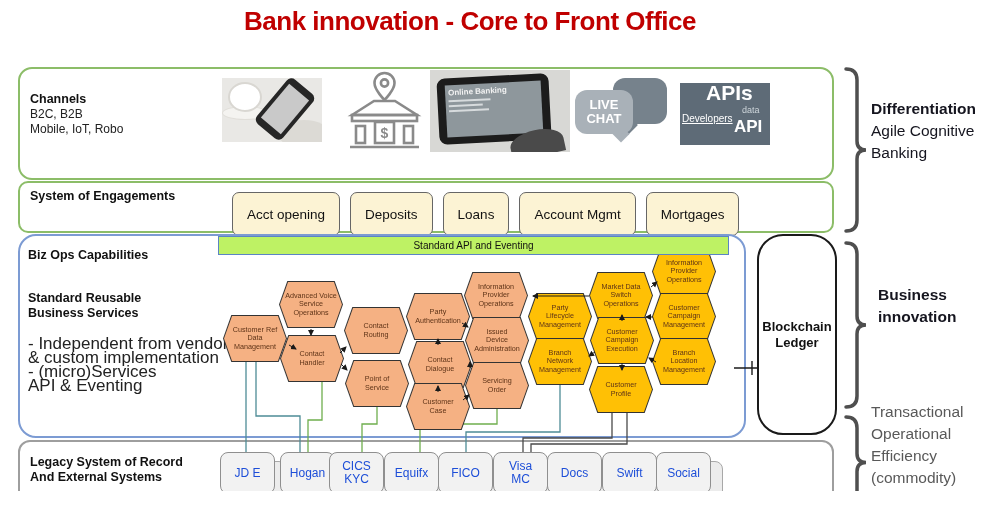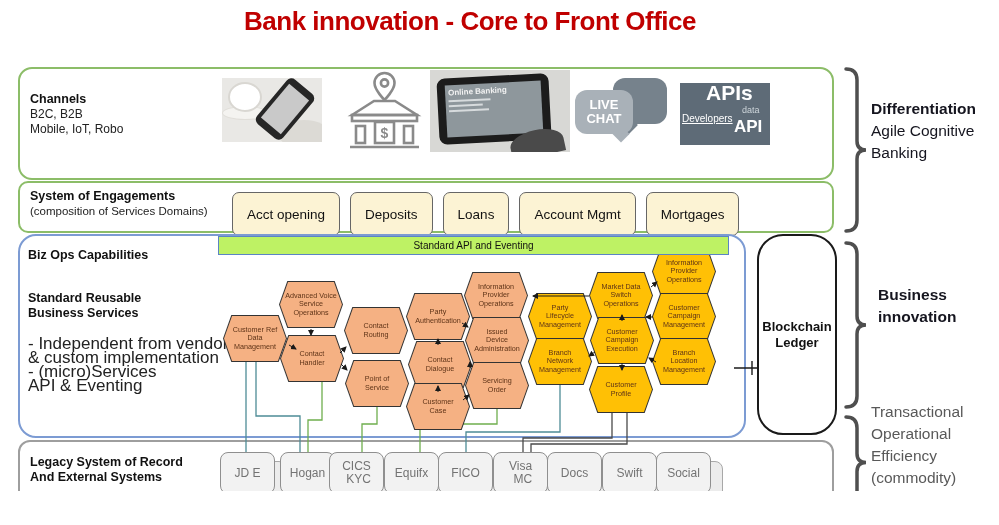--- a/index.html
+++ b/index.html
@@ -25,21 +25,21 @@
   .hex{position:absolute;width:64px;height:47px;z-index:4;
        clip-path:polygon(13% 0%,87% 0%,100% 50%,87% 100%,13% 100%,0% 50%);background:#333;}
   .hex-in{position:absolute;left:1px;top:1px;right:1px;bottom:1px;
        clip-path:polygon(13% 0%,87% 0%,100% 50%,87% 100%,13% 100%,0% 50%);
        display:flex;align-items:center;justify-content:center;text-align:center;
        font-size:7.2px;line-height:8.6px;color:#5e3317;}
   .hex-peach .hex-in{background:#F5B183;}
   .hex-gold .hex-in{background:#FFC005;}
   .lcard{position:absolute;width:53px;height:40px;border:1.5px solid #8f8f8f;border-radius:8px;
         background:#F2F2F2;z-index:3;display:flex;align-items:center;justify-content:center;
-        text-align:right;font-size:12px;line-height:13px;color:#737373;}
+        text-align:center;font-size:12px;line-height:13px;color:#1d4ed8;}
   .lshadow{position:absolute;width:53px;height:40px;border:1.5px solid #a8a8a8;border-radius:8px;
         background:#ececec;z-index:2;}
   .anno{line-height:22px;font-size:15.5px;color:#15151f;white-space:nowrap;}
   .anno .b{font-weight:bold;}
   .anno.gray{color:#595959;}
   svg{position:absolute;left:0;top:0;}
   .chimg{position:absolute;overflow:hidden;}
   .cup{position:absolute;left:6px;top:4px;width:30px;height:26px;background:#fff;
        border:2px solid #d9d7d2;border-radius:50%;}
   .saucer{position:absolute;left:0;top:28px;width:44px;height:12px;background:#f4f3f0;
@@ -124,21 +124,20 @@
   <div class="chimg apis" style="left:680px;top:83px;width:90px;height:62px;">
     <span style="left:26px;top:-2px;font-size:21px;font-weight:bold;">APIs</span>
     <span style="left:62px;top:22px;font-size:9px;color:#cdd5da;">data</span>
     <span style="left:2px;top:30px;font-size:10px;text-decoration:underline;">Developers</span>
     <span style="left:54px;top:34px;font-size:17px;font-weight:bold;">API</span>
   </div>
 
   <div class="abs gbox" style="left:18px;top:181px;width:812px;height:48px;border-radius:10px;"></div>
   <div class="abs" style="left:30px;top:189px;">
     <div class="h1t">System of Engagements</div>
-    <div class="body-t" style="font-size:11.5px;">(composition of Services Domains)</div>
   </div>
   <div class="abs btnrow" id="engagement-buttons">
       <div class="btn">Acct opening</div>
       <div class="btn">Deposits</div>
       <div class="btn">Loans</div>
       <div class="btn">Account Mgmt</div>
       <div class="btn">Mortgages</div>
     </div>
 
   <div class="abs bbox" style="left:18px;top:234px;width:724px;height:200px;"></div>

